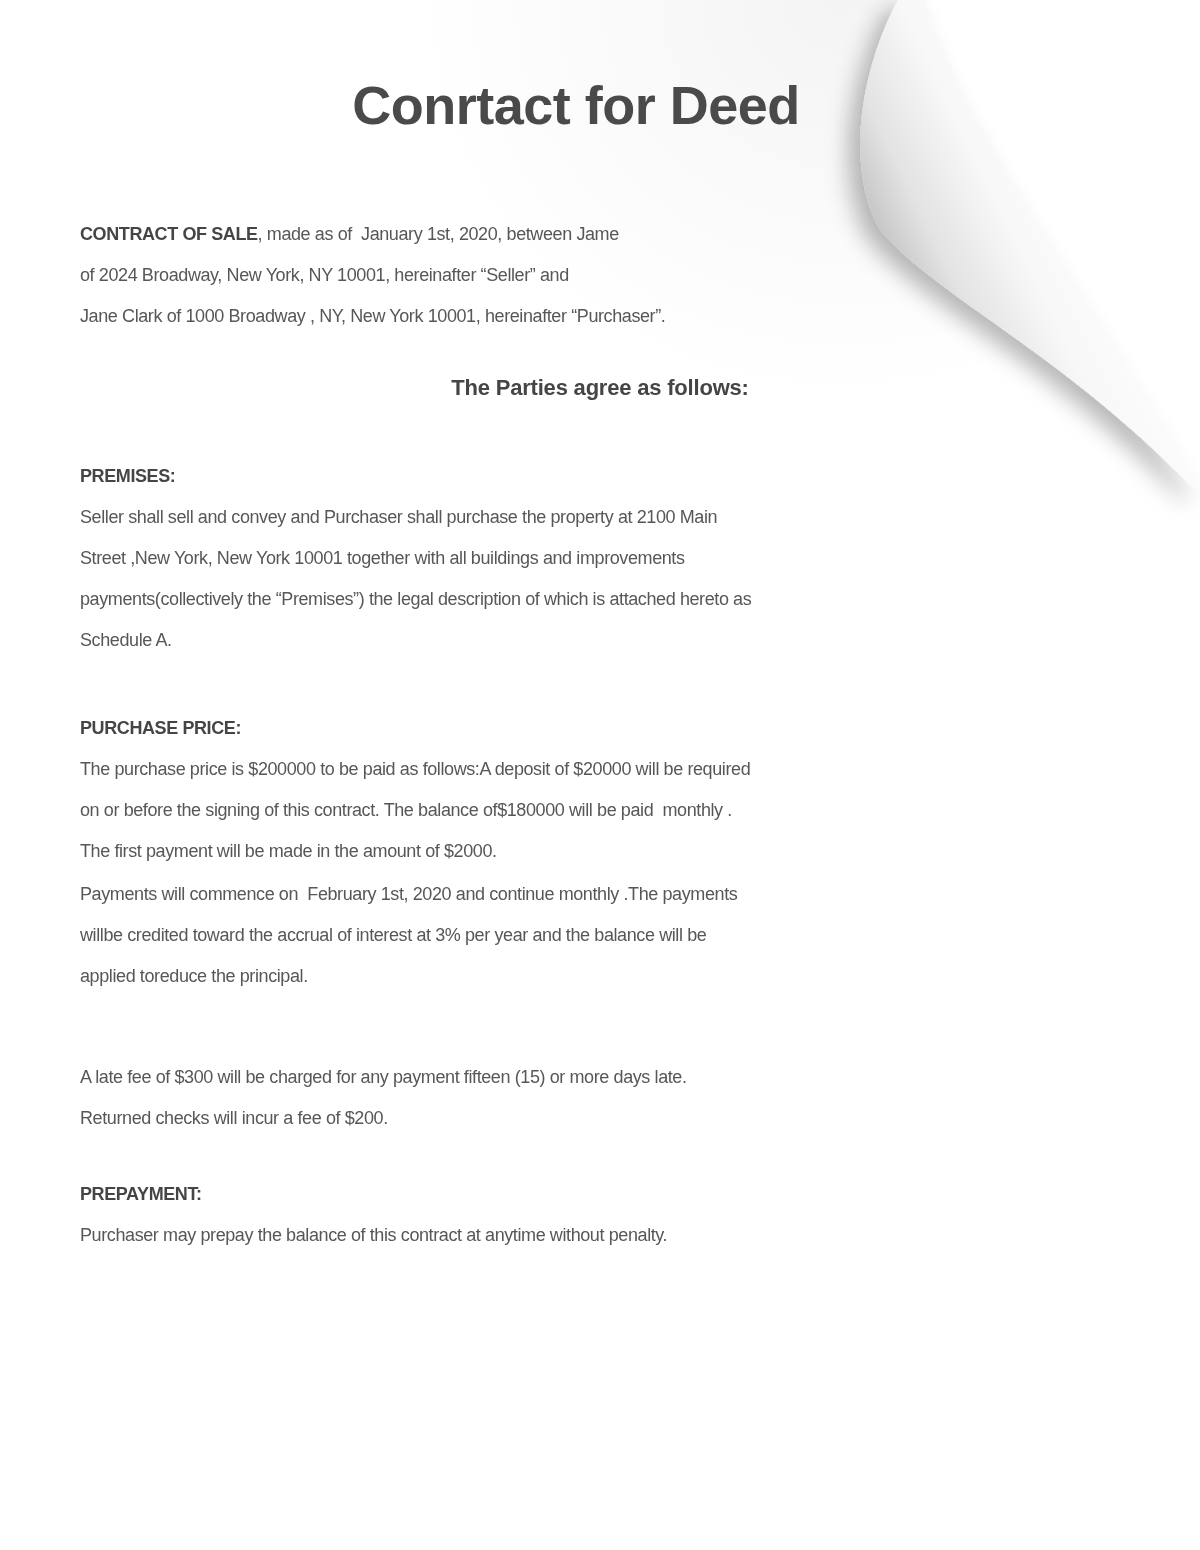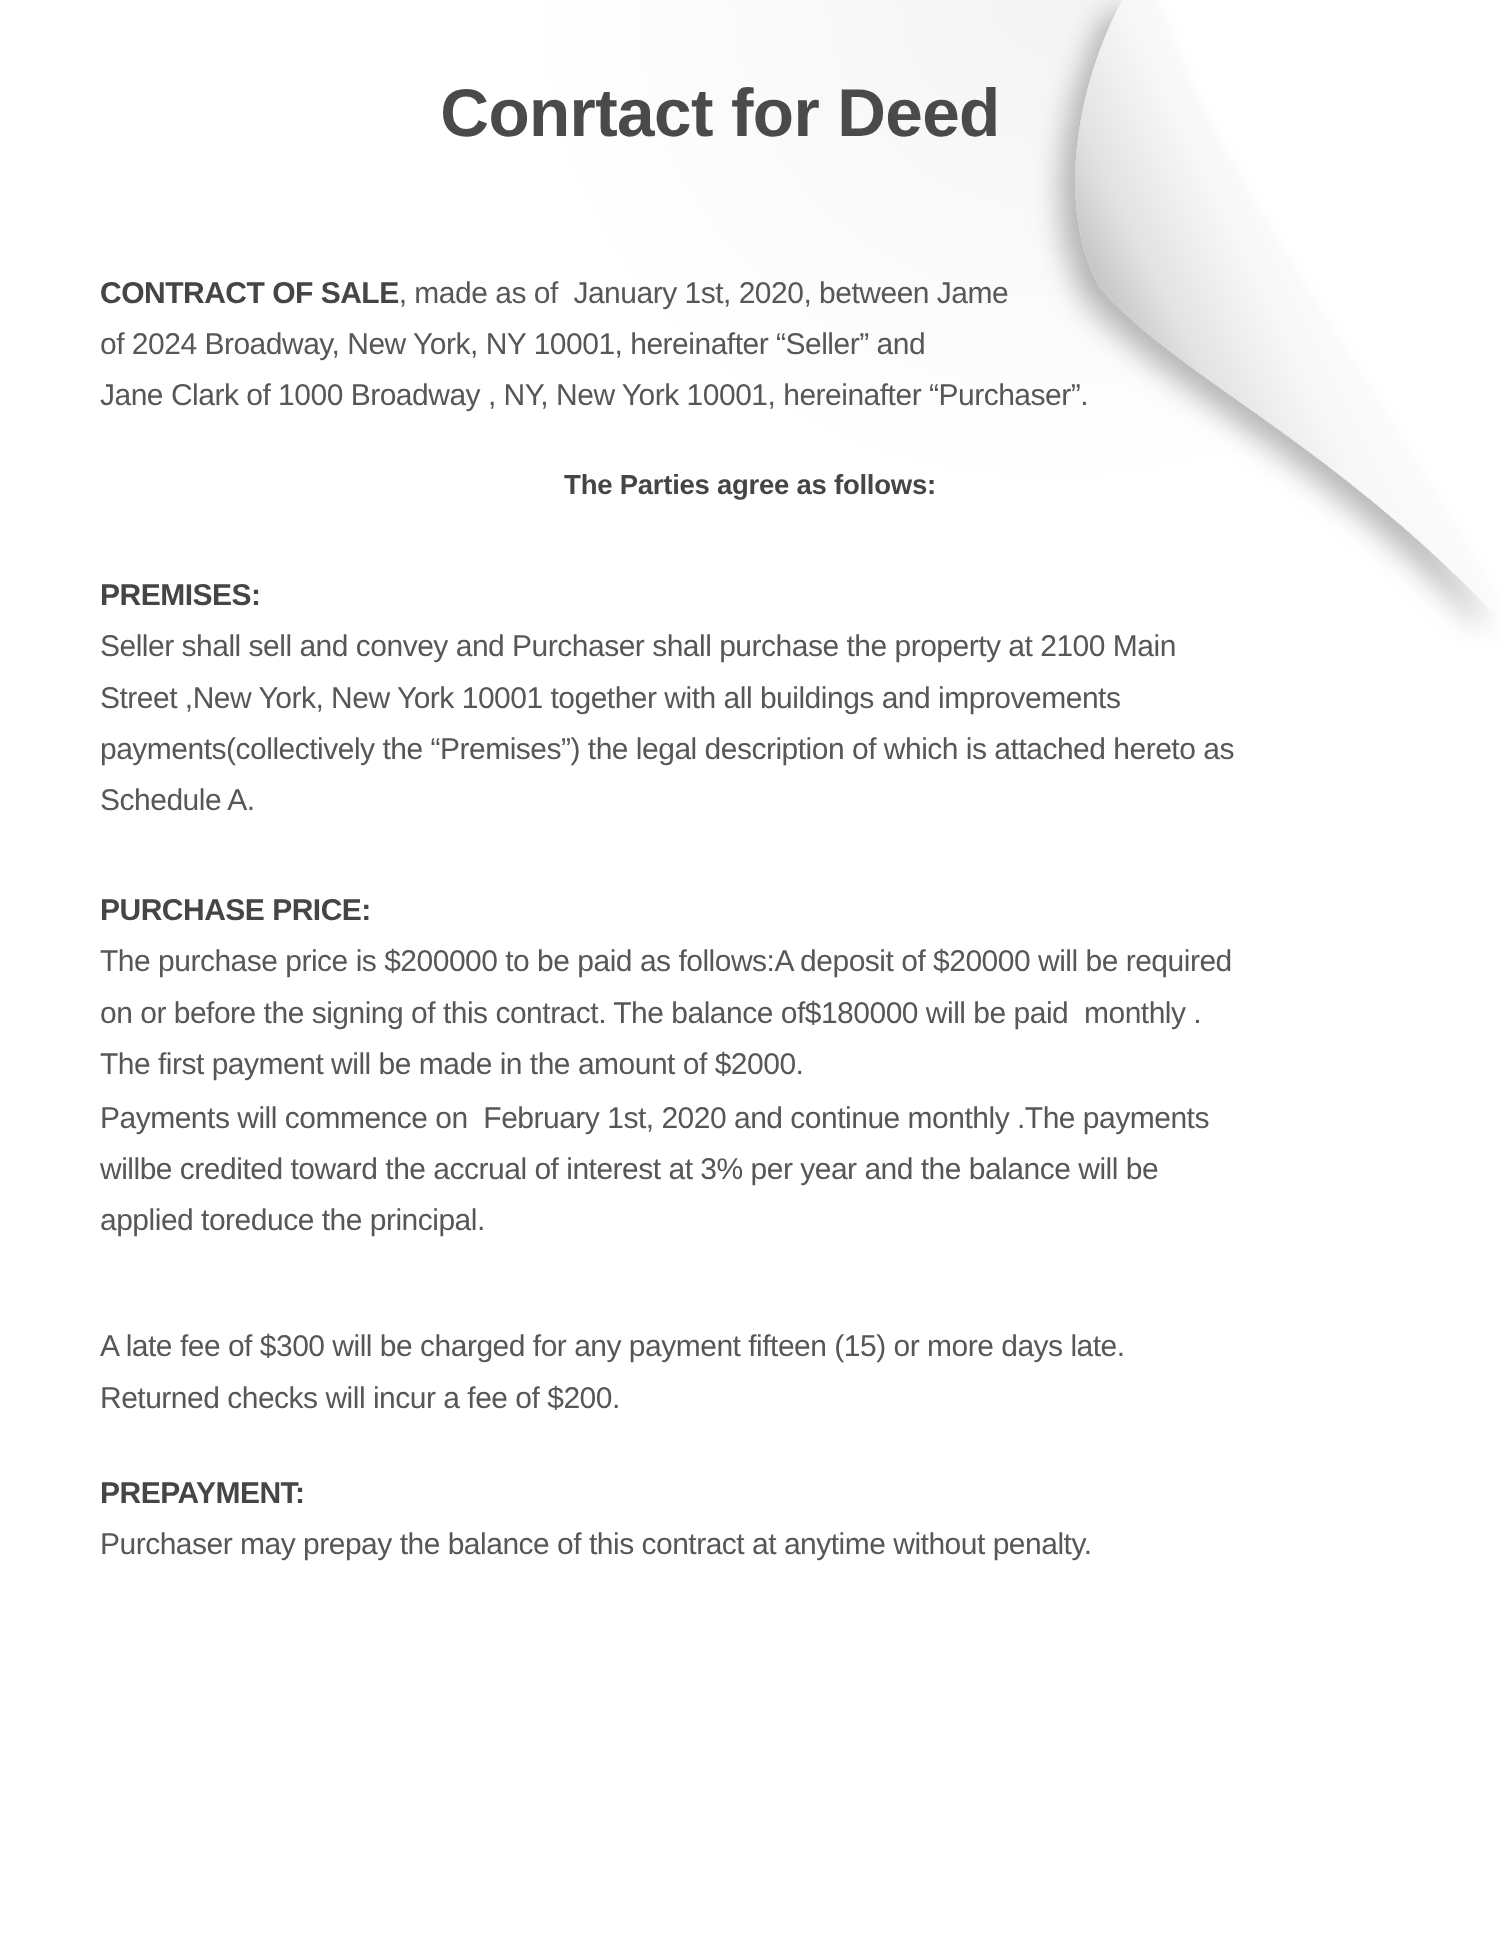--- a/index.html
+++ b/index.html
@@ -13,34 +13,34 @@
     height: 1550px;
     margin: 0 auto;
     overflow: hidden;
     font-family: "Liberation Sans", sans-serif;
     background:
       radial-gradient(55% 40% at 70% 0%, rgba(0,0,0,0.045), rgba(0,0,0,0) 65%),
       #ffffff;
   }
   .title {
     position: absolute;
-    top: 60px;
+    top: 74px;
     left: 0;
     width: 1152px;
     margin: 0;
     text-align: center;
     font-size: 54px;
     font-weight: bold;
     letter-spacing: -0.5px;
     color: #4a4a4a;
   }
   .para {
     position: absolute;
     left: 80px;
-    font-size: 24px;
+    font-size: 18px;
     letter-spacing: -0.4px;
     line-height: 41px;
     color: #57575a;
   }
   .center-head {
     position: absolute;
     left: 10px;
     width: 1180px;
     text-align: center;
     font-size: 22px;

